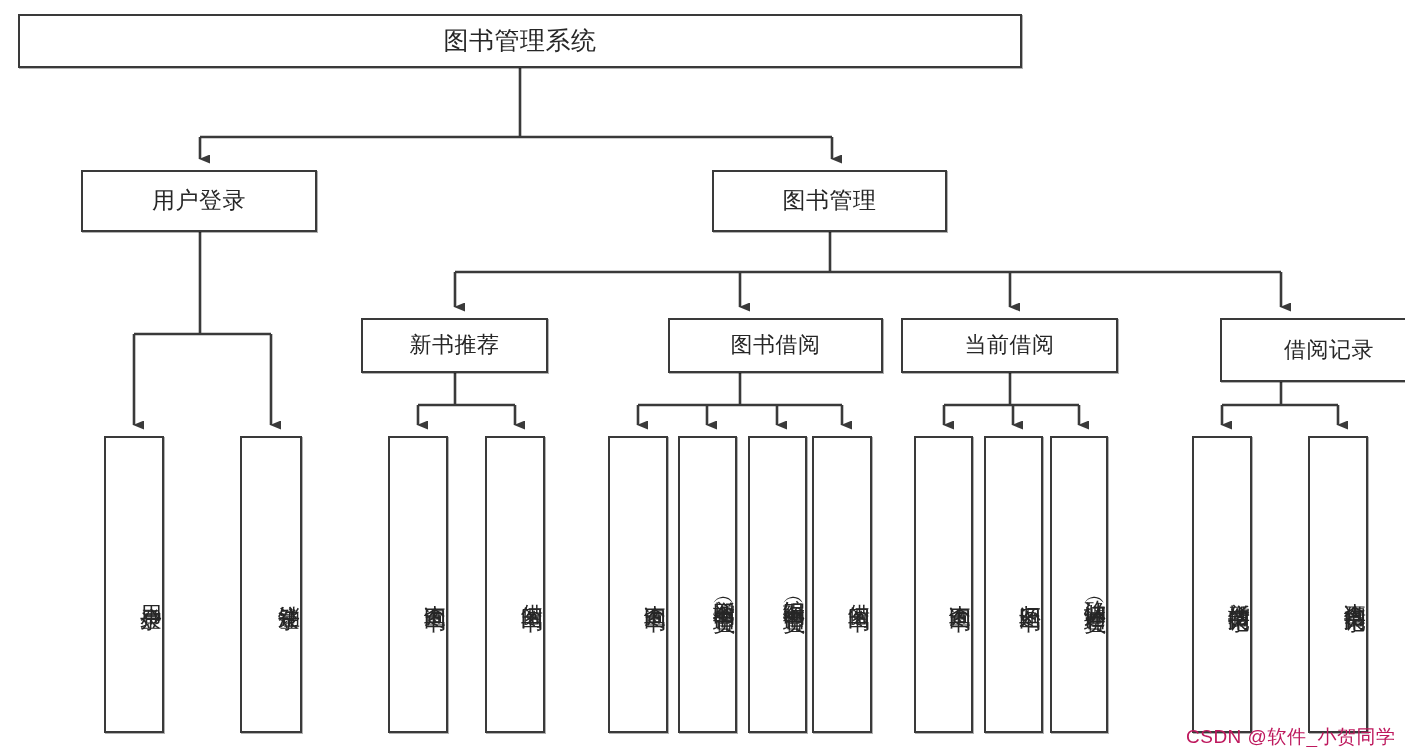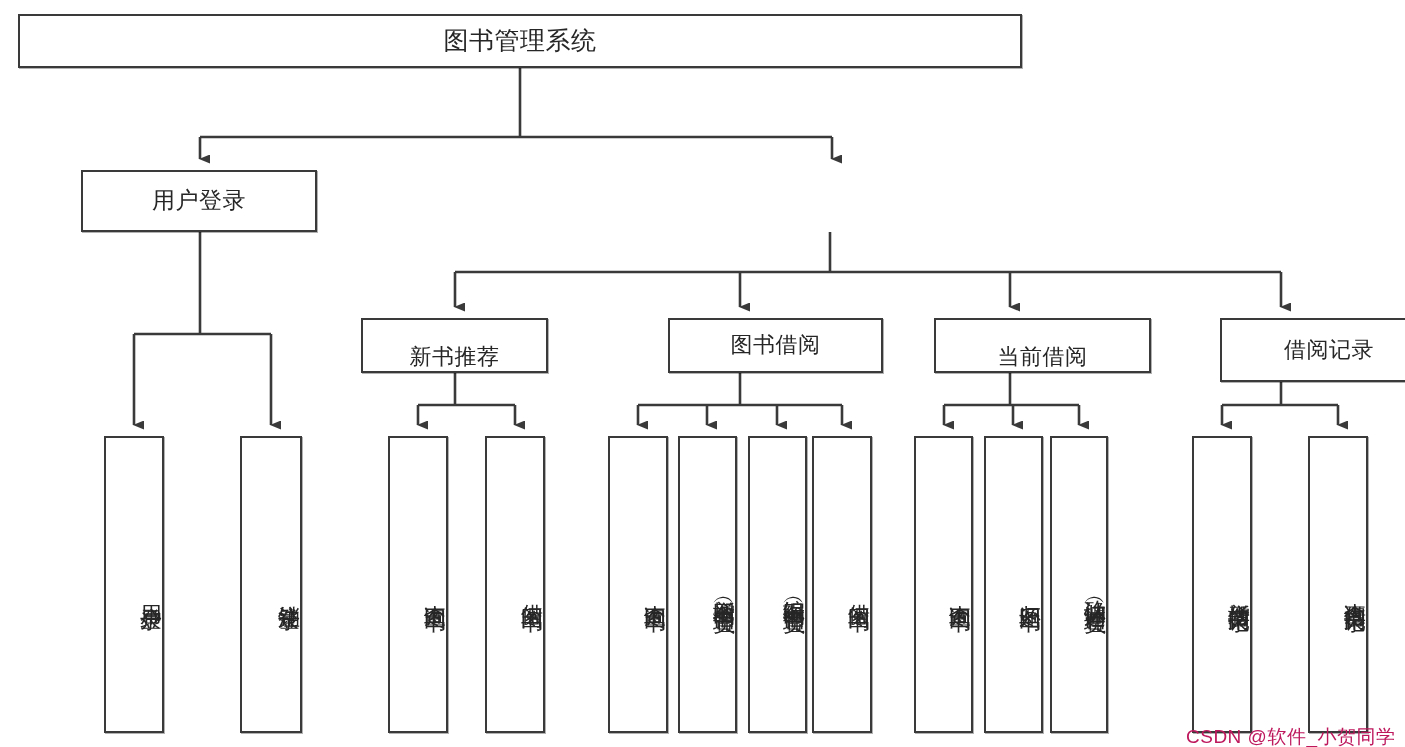--- a/index.html
+++ b/index.html
@@ -124,28 +124,31 @@
     </g>
   </svg>
 
   <div class="node node-root" style="left: 18px; top: 14px; width: 1004px; height: 54px;">
     <span class="label">图书管理系统</span>
   </div>
 
   <div class="node node-l2" style="left: 81px; top: 170px; width: 236px; height: 62px;">
     <span class="label">用户登录</span>
   </div>
+  <div class="node node-l2" style="left: 712px; top: 170px; width: 235px; height: 62px;">
+    <span class="label">图书管理</span>
+  </div>
 
-  <div class="node node-l3" style="left: 361px; top: 318px; width: 187px; height: 55px; align-items: flex-end;">
+  <div class="node node-l3" style="left: 361px; top: 318px; width: 187px; height: 55px;">
     <span class="label">新书推荐</span>
   </div>
   <div class="node node-l3" style="left: 632px; top: 318px; width: 215px; height: 55px; margin-left: 36px;">
     <span class="label">图书借阅</span>
   </div>
-  <div class="node node-l3" style="left: 934px; top: 318px; width: 217px; height: 55px; align-items: flex-end;">
+  <div class="node node-l3" style="left: 901px; top: 318px; width: 217px; height: 55px;">
     <span class="label">当前借阅</span>
   </div>
   <div class="node node-l3" style="left: 1172px; top: 318px; width: 218px; height: 64px; margin-left: 48px;">
     <span class="label">借阅记录</span>
   </div>
 
   <div class="node node-leaf" style="left: 104px; top: 436px; width: 60px; height: 297px;">
     <span class="label">用户登录</span>
   </div>
   <div class="node node-leaf" style="left: 240px; top: 436px; width: 62px; height: 297px;">

